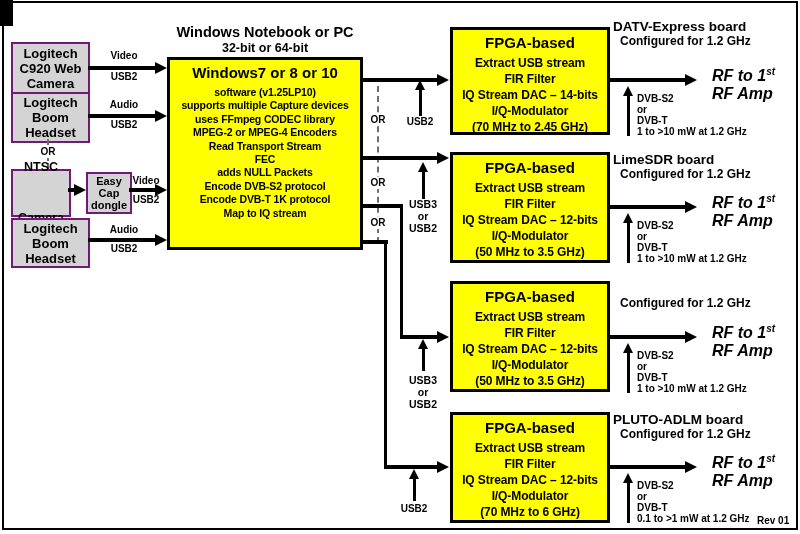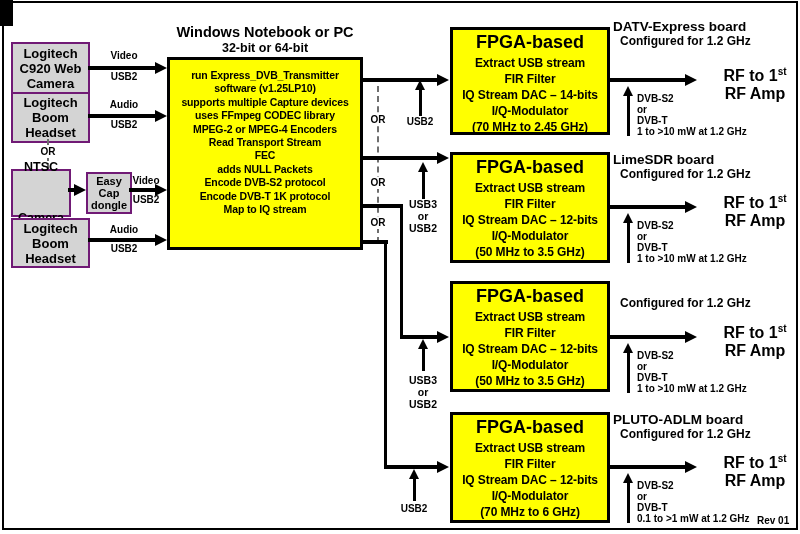--- a/index.html
+++ b/index.html
@@ -21,26 +21,26 @@
   .dashv{border-left:2px dashed #6e6e6e;}
   .lbl{font-size:10px;line-height:11px;text-align:center;white-space:nowrap;}
   .lbl3{font-size:10.5px;line-height:12px;text-align:center;white-space:nowrap;}
   .orlbl{font-size:10px;background:#fff;text-align:center;line-height:12px;}
   .pc-title1{font-size:14.5px;text-align:center;}
   .pc-title2{font-size:12.5px;text-align:center;}
   .pc-box{left:167px;top:57px;width:196px;height:193px;padding-top:4px;box-sizing:border-box;}
   .pc-header{font-size:15px;line-height:17px;}
   .pc-lines{margin-top:5px;font-size:10.5px;line-height:13.4px;letter-spacing:-0.15px;}
   .board{left:450px;width:160px;box-sizing:border-box;padding-top:4px;}
-  .board-header{font-size:18px;line-height:17px;}
+  .board-header{font-size:15px;line-height:17px;}
   .board-lines{margin-top:4px;font-size:12px;line-height:16px;letter-spacing:-0.1px;}
   .bname{font-size:13.5px;line-height:14px;white-space:nowrap;}
   .bconf{font-size:12px;line-height:13px;white-space:nowrap;padding-left:7px;}
   .dvb{font-size:10px;line-height:11px;white-space:nowrap;text-align:left;}
-  .rf{font-size:16px;line-height:17.5px;text-align:center;white-space:nowrap;}
+  .rf{font-size:16px;line-height:17.5px;text-align:left;white-space:nowrap;font-style:italic;}
   .rf sup{font-size:10px;}
   .rev{font-size:10px;}
 </style>
 </head>
 <body>
 
 <div id="canvas">
   <div class="abs frame"></div>
   <div class="abs corner-mark"></div>
 
@@ -91,22 +91,22 @@
 
   <div class="abs hline" style="left:88px;top:238px;width:68px;"></div>
   <div class="abs head-r" style="left:155px;top:234px;"></div>
   <div class="abs lbl" style="left:92px;top:224px;width:64px;">Audio</div>
   <div class="abs lbl" style="left:92px;top:243px;width:64px;">USB2</div>
 
   <div class="abs pc-title1" style="left:157px;top:24px;width:216px;">Windows Notebook or PC</div>
   <div class="abs pc-title2" style="left:157px;top:41px;width:216px;">32-bit or 64-bit</div>
 
   <div class="abs box-yellow pc-box">
+    <div class="pc-header">Windows7 or 8 or 10</div>
     <div class="pc-lines">
-      <div>run Express_DVB_Transmitter</div>
       <div>software (v1.25LP10)</div>
       <div>supports multiple Capture devices</div>
       <div>uses FFmpeg CODEC library</div>
       <div>MPEG-2 or MPEG-4 Encoders</div>
       <div>Read Transport Stream</div>
       <div>FEC</div>
       <div>adds NULL Packets</div>
       <div>Encode DVB-S2 protocol</div>
       <div>Encode DVB-T 1K protocol</div>
       <div>Map to IQ stream</div>

